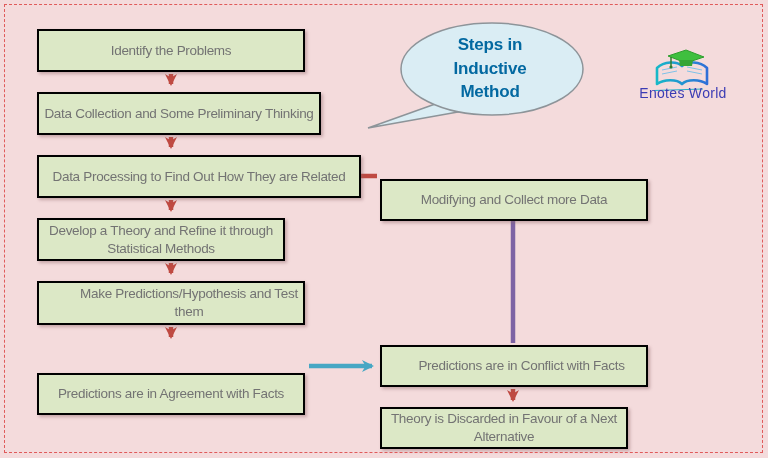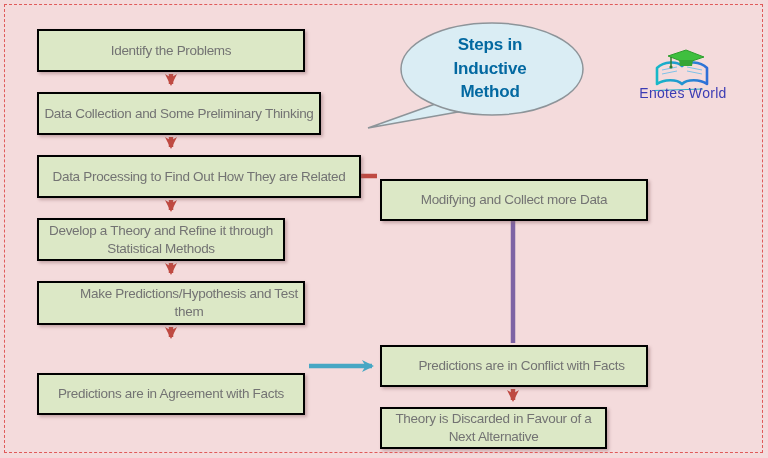--- a/index.html
+++ b/index.html
@@ -100,16 +100,16 @@
 
   <div class="fbox" style="left:37px;top:29px;width:268px;height:43px;">Identify the Problems</div>
   <div class="fbox" style="left:37px;top:92px;width:284px;height:43px;">Data Collection and Some Preliminary Thinking</div>
   <div class="fbox" style="left:37px;top:155px;width:324px;height:43px;">Data Processing to Find Out How They are Related</div>
   <div class="fbox" style="left:37px;top:218px;width:248px;height:43px;">Develop a Theory and Refine it through Statistical Methods</div>
   <div class="fbox" style="left:37px;top:281px;width:268px;height:44px;padding-left:40px;">Make Predictions/Hypothesis and Test them</div>
   <div class="fbox" style="left:37px;top:345px;width:268px;height:42px;margin-top:28px;">Predictions are in Agreement with Facts</div>
 
   <div class="fbox" style="left:380px;top:155px;width:268px;height:42px;margin-top:24px;">Modifying and Collect more Data</div>
   <div class="fbox" style="left:380px;top:345px;width:268px;height:42px;padding-left:19px;">Predictions are in Conflict with Facts</div>
-  <div class="fbox" style="left:380px;top:407px;width:227px;height:42px;">Theory is Discarded in Favour of a Next Alternative</div>
+  <div class="fbox" style="left:380px;top:407px;width:248px;height:42px;">Theory is Discarded in Favour of a Next Alternative</div>
 
   <div class="page-border"></div>
 </div>
 
 </body></html>

